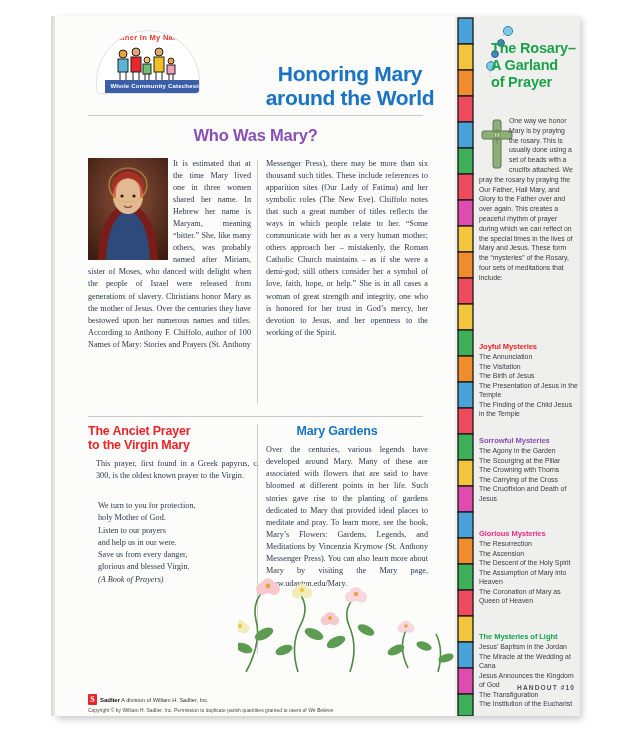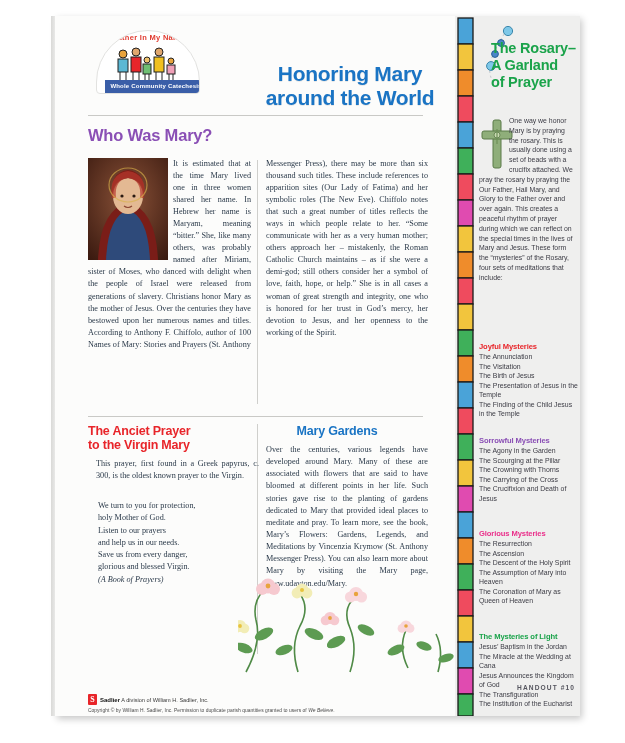--- a/index.html
+++ b/index.html
@@ -62,21 +62,21 @@
     color:#1a74c4;text-align:center;
     letter-spacing:-0.3px;
     text-shadow:0 1px 0 rgba(0,0,0,.08);
     margin-top:32px;
   }
   .hr-top{
     position:absolute;left:33px;top:99px;width:335px;height:1px;
     background:#c9c9c6;
   }
   .sec-who{
-    position:absolute;left:33px;top:110px;width:335px;text-align:left;
+    position:absolute;left:33px;top:110px;width:335px;text-align:center;
     font-size:16.5px;font-weight:bold;color:#8a4fb5;letter-spacing:-0.2px;
   }
   
   .body-cols{
     position:absolute;left:33px;top:142px;width:340px;height:250px;
   }
   .colrule{
     position:absolute;left:169px;top:2px;width:1px;height:244px;
     background:#cfcfcc;
   }
@@ -261,21 +261,21 @@
 
       <div class="h-prayer">
         <span>The Anciet Prayer</span><br>
         <span>to the Virgin Mary</span>
       </div>
       <div class="p-intro">This prayer, first found in a Greek papyrus, c. 300, is the oldest known prayer to the Virgin.</div>
       <div class="p-verse">
         <div>We turn to you for protection,</div>
         <div>holy Mother of God.</div>
         <div>Listen to our prayers</div>
-        <div>and help us in our needs.</div>
+        <div>and help us in our were.</div>
         <div>Save us from every danger,</div>
         <div>glorious and blessed Virgin.</div>
         <div class="cite">(A Book of Prayers)</div>
       </div>
 
       <div class="h-garden">Mary Gardens</div>
       <div class="p-garden">Over the centuries, various legends have developed around Mary. Many of these are associated with flowers that are said to have bloomed at different points in her life. Such stories gave rise to the planting of gardens dedicated to Mary that provided ideal places to meditate and pray. To learn more, see the book, Mary’s Flowers: Gardens, Legends, and Meditations by Vincenzia Krymow (St. Anthony Messenger Press). You can also learn more about Mary by visiting the Mary page, www.udayton.edu/Mary.</div>
 
       <svg class="flowers" width="220" height="110" viewBox="0 0 220 110">
         <g stroke="#4f8a46" stroke-width="1.6" fill="none">

